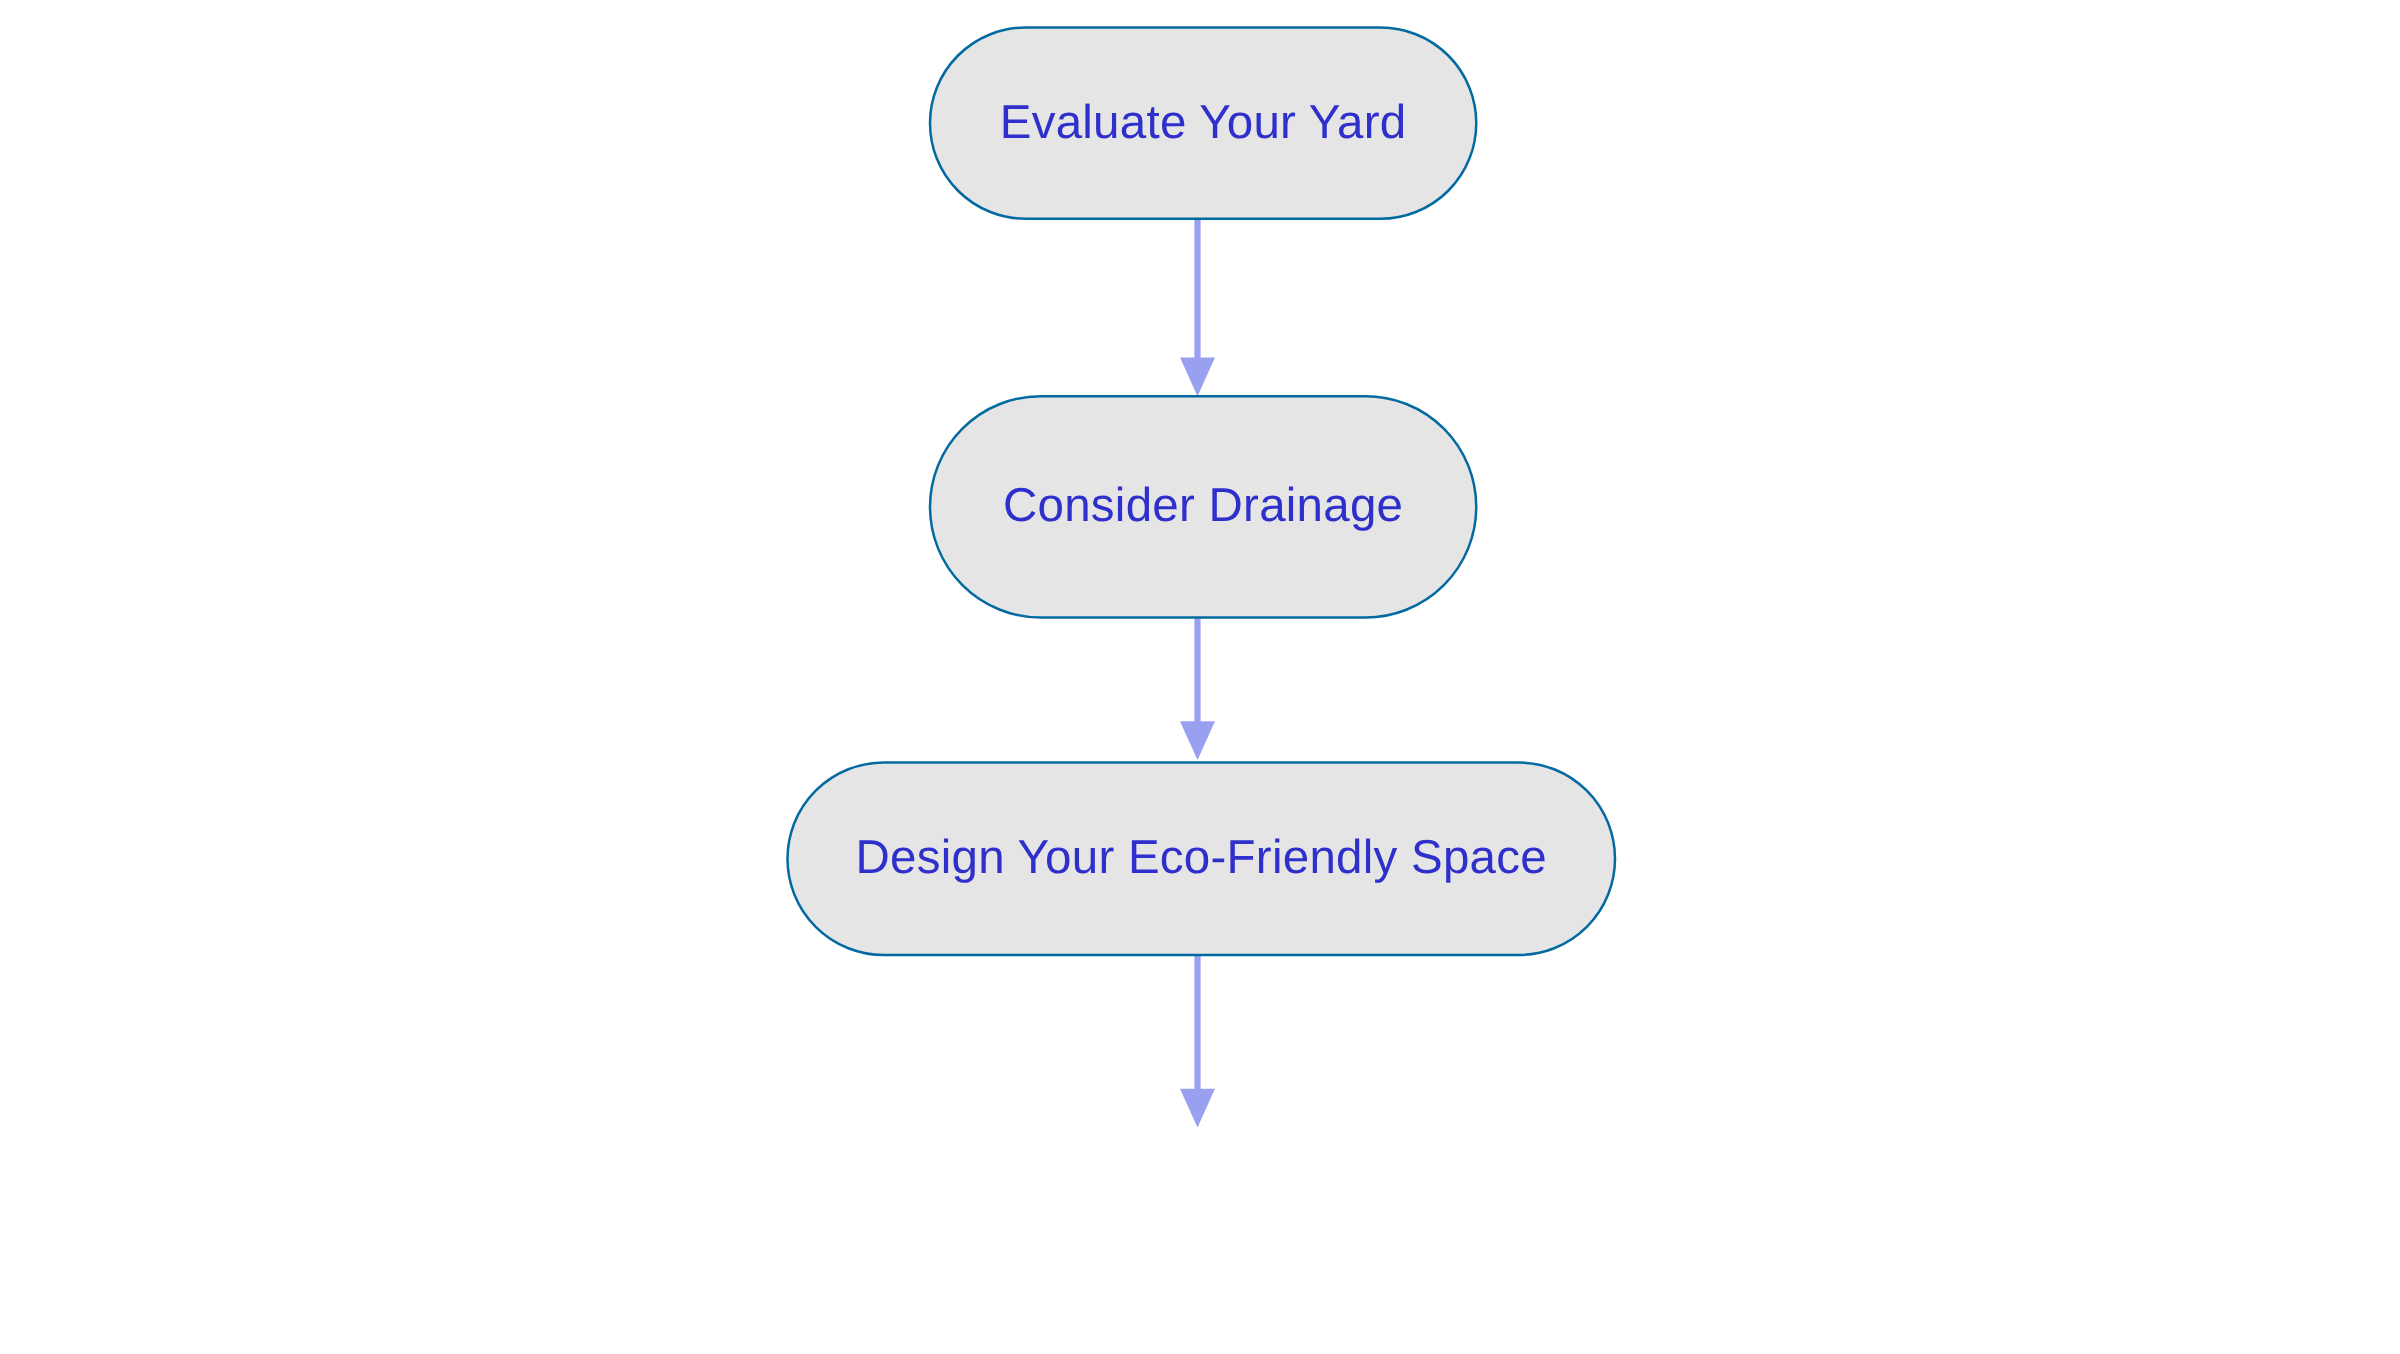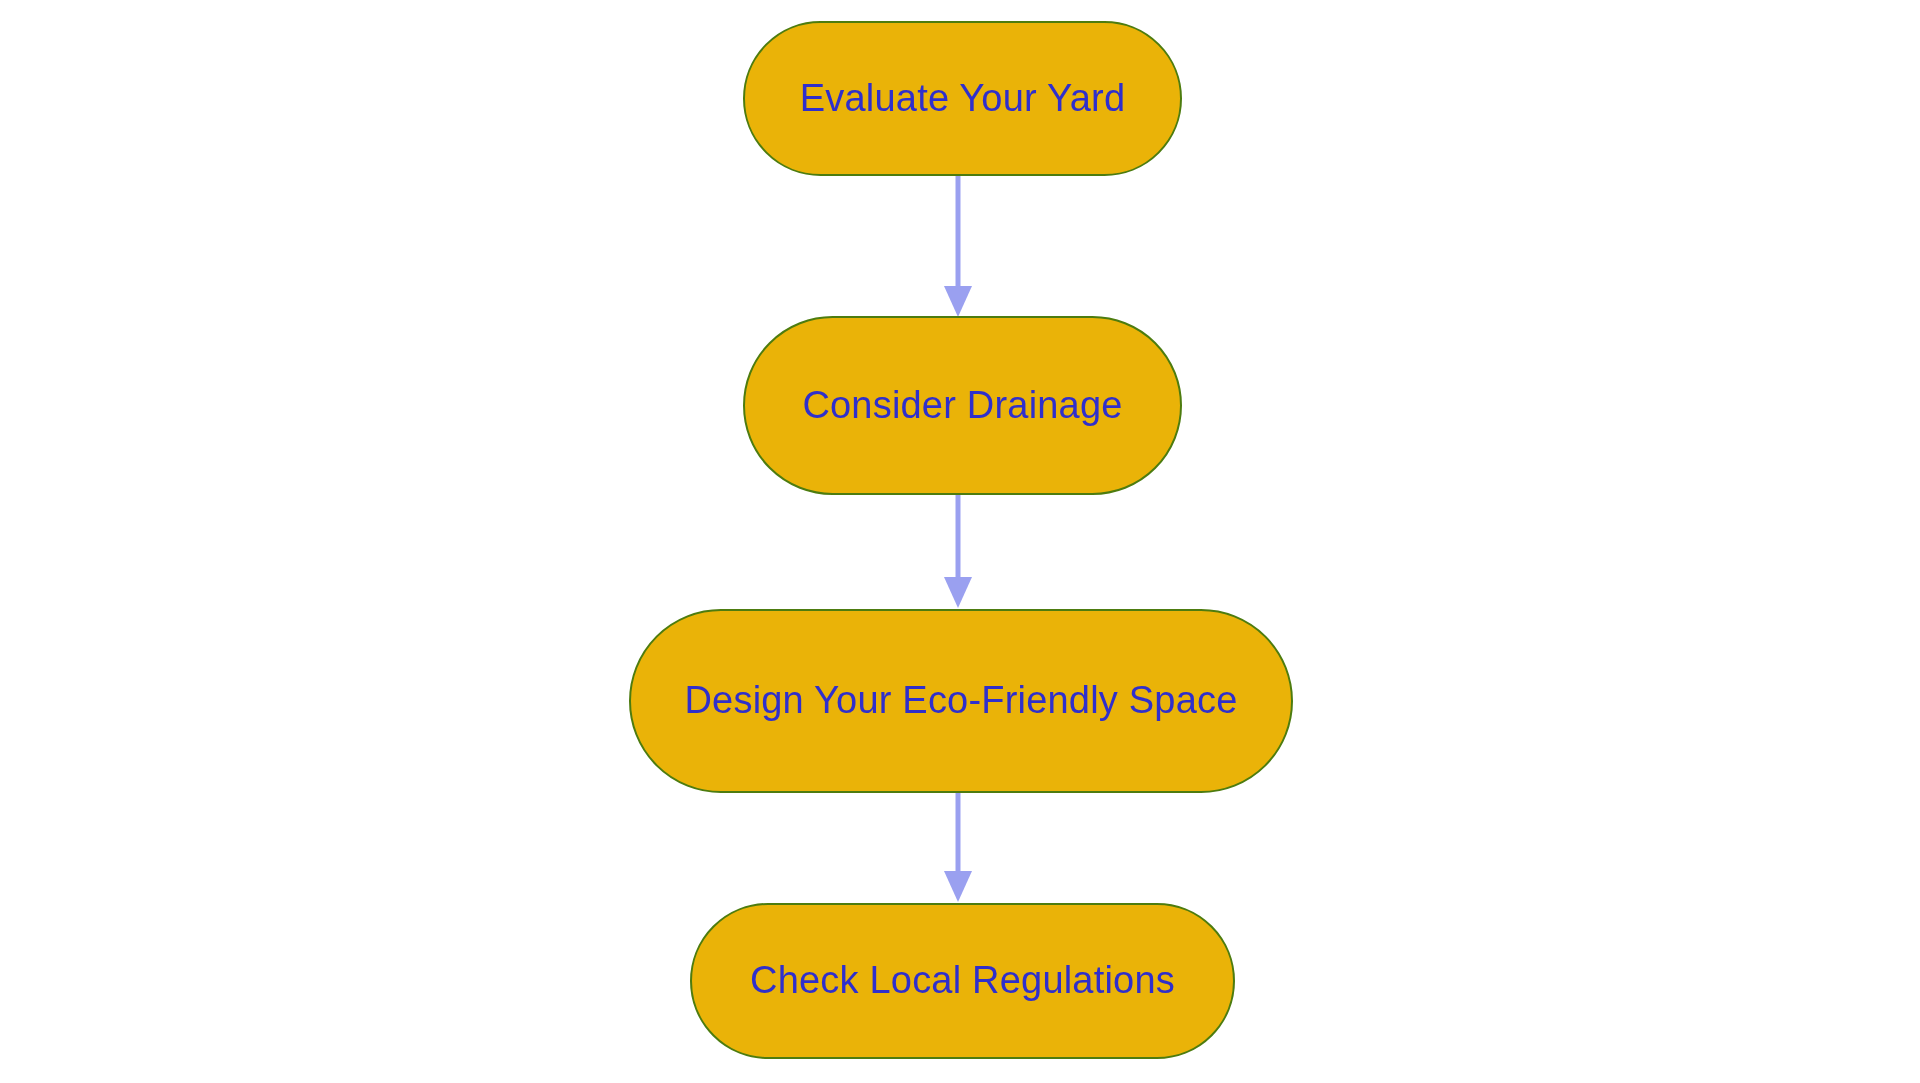--- a/index.html
+++ b/index.html
@@ -17,22 +17,22 @@
   #flowchart-canvas {
     position: relative;
     width: 1920px;
     height: 1083px;
     background: #ffffff;
   }
 
   .flow-node {
     position: absolute;
     box-sizing: border-box;
-    background: #eab308;
-    border: 2px solid #4d7c0f;
+    background: #e5e5e5;
+    border: 2px solid #0369a1;
     border-radius: 999px;
     display: flex;
     align-items: center;
     justify-content: center;
     text-align: center;
   }
 
   .flow-node-label {
     color: #2f2fcc;
     font-family: "Liberation Sans", sans-serif;
@@ -45,21 +45,21 @@
   }
 
   .flow-edge {
     position: absolute;
     overflow: visible;
   }
 
   
   #node-0 { left: 743px; top: 21px;  width: 439px; height: 155px; }
   #node-1 { left: 743px; top: 316px; width: 439px; height: 179px; }
-  #node-2 { left: 629px; top: 609px; width: 664px; height: 184px; }
+  #node-2 { left: 629px; top: 609px; width: 664px; height: 156px; }
   #node-3 { left: 690px; top: 903px; width: 545px; height: 156px; }
 
   
   #edge-0 { left: 930px; top: 174px; width: 60px; height: 146px; }
   #edge-1 { left: 930px; top: 461px; width: 60px; height: 150px; }
   #edge-2 { left: 930px; top: 763px; width: 60px; height: 142px; }
 </style>
 </head>
 <body>
 
@@ -85,17 +85,14 @@
   </div>
 
   <div class="flow-node" id="node-1">
     <span class="flow-node-label">Consider Drainage</span>
   </div>
 
   <div class="flow-node" id="node-2">
     <span class="flow-node-label">Design Your Eco-Friendly Space</span>
   </div>
 
-  <div class="flow-node" id="node-3">
-    <span class="flow-node-label">Check Local Regulations</span>
-  </div>
 
 </div>
 
 </body></html>

